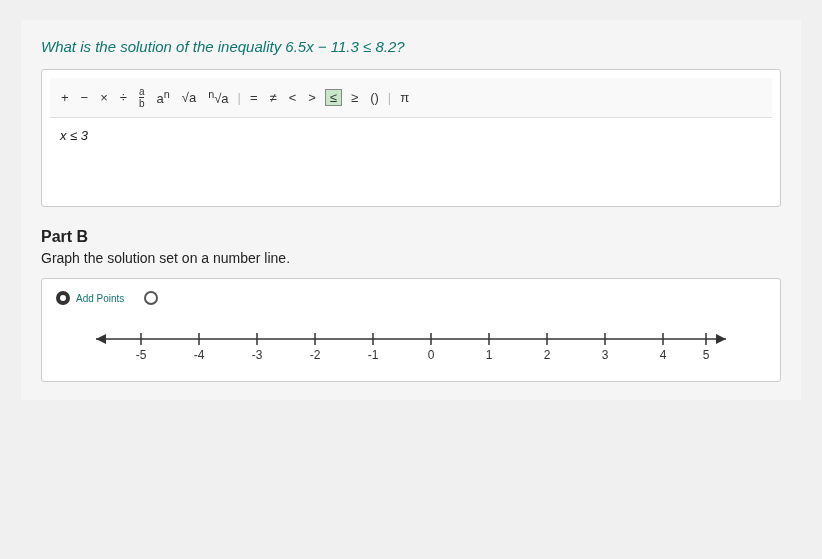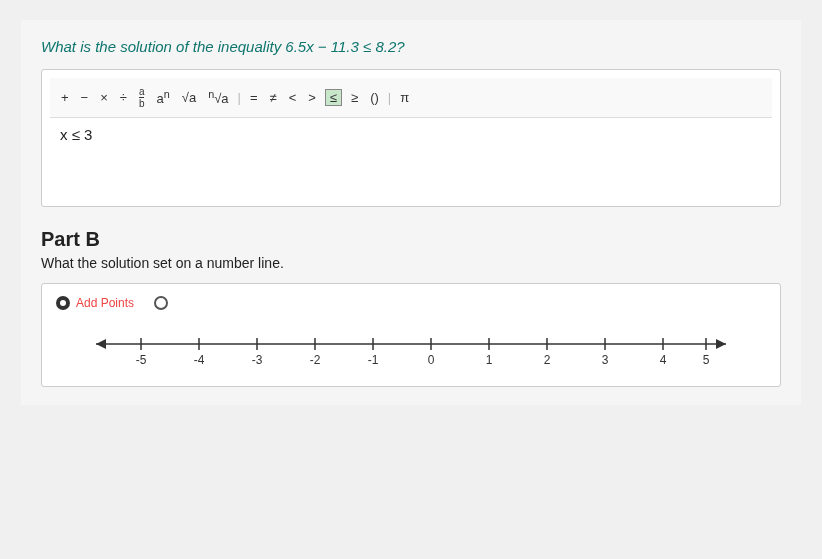--- a/index.html
+++ b/index.html
@@ -54,26 +54,27 @@
     }
     .toolbar-sep {
       color: #bbb;
       font-size: 13px;
     }
     .answer-content {
       padding: 8px 10px;
       min-height: 80px;
     }
     .answer-written {
-      font-size: 15px;
+      font-size: 13px;
       color: #222;
+      font-style: italic;
     }
     .part-b-label {
       font-weight: bold;
-      font-size: 20px;
+      font-size: 16px;
       color: #222;
       margin-bottom: 4px;
       margin-top: 21px;
     }
     .part-b-instruction {
       font-size: 14px;
       color: #222;
       margin-bottom: 12px;
     }
     .graph-container {
@@ -86,22 +87,22 @@
       display: flex;
       align-items: center;
       gap: 20px;
       margin-bottom: 14px;
     }
     .radio-option {
       display: flex;
       align-items: center;
       gap: 6px;
       cursor: pointer;
-      font-size: 12px;
-      color: #ef4444;
+      font-size: 10px;
+      color: #0f766e;
     }
     .radio-circle {
       width: 14px;
       height: 14px;
       border-radius: 50%;
       border: 2px solid #555;
       display: flex;
       align-items: center;
       justify-content: center;
     }
@@ -175,21 +176,21 @@
       <button class="toolbar-btn">()</button>
       <span class="toolbar-sep">|</span>
       <button class="toolbar-btn">π</button>
     </div>
     <div class="answer-content">
       <span class="answer-written">x ≤ 3</span>
     </div>
   </div>
 
   <div class="part-b-label">Part B</div>
-  <div class="part-b-instruction">What the solution set on a number line.</div>
+  <div class="part-b-instruction">Graph the solution set on a number line.</div>
 
   <div class="graph-container">
     <div class="graph-toolbar">
       <div class="radio-option">
         <div class="radio-circle selected"></div>
         <span>Add Points</span>
       </div>
       <div class="radio-option">
         <div class="radio-circle"></div>
       </div>

